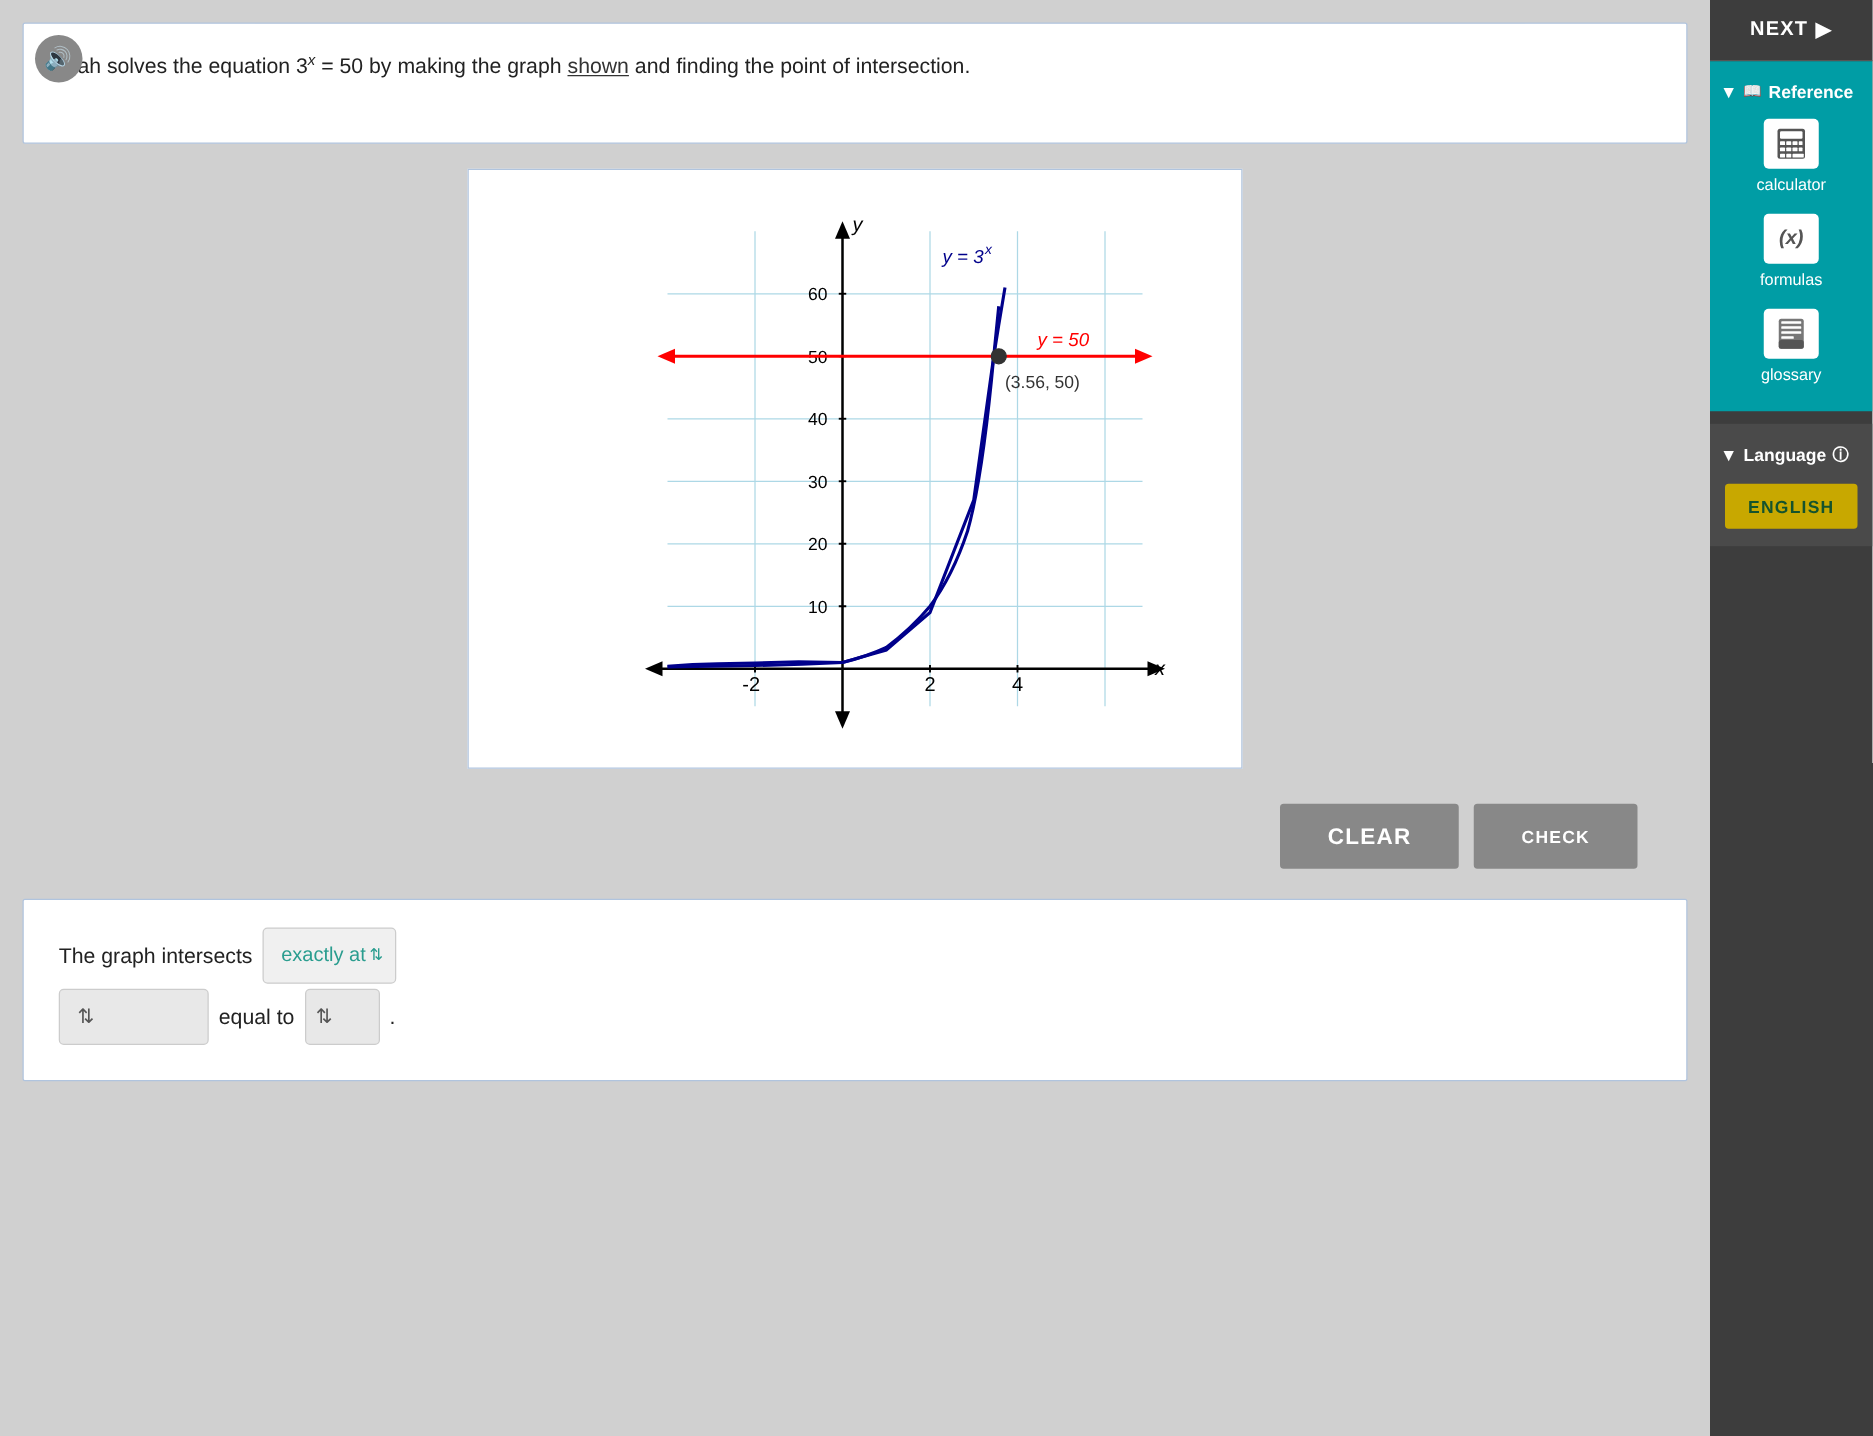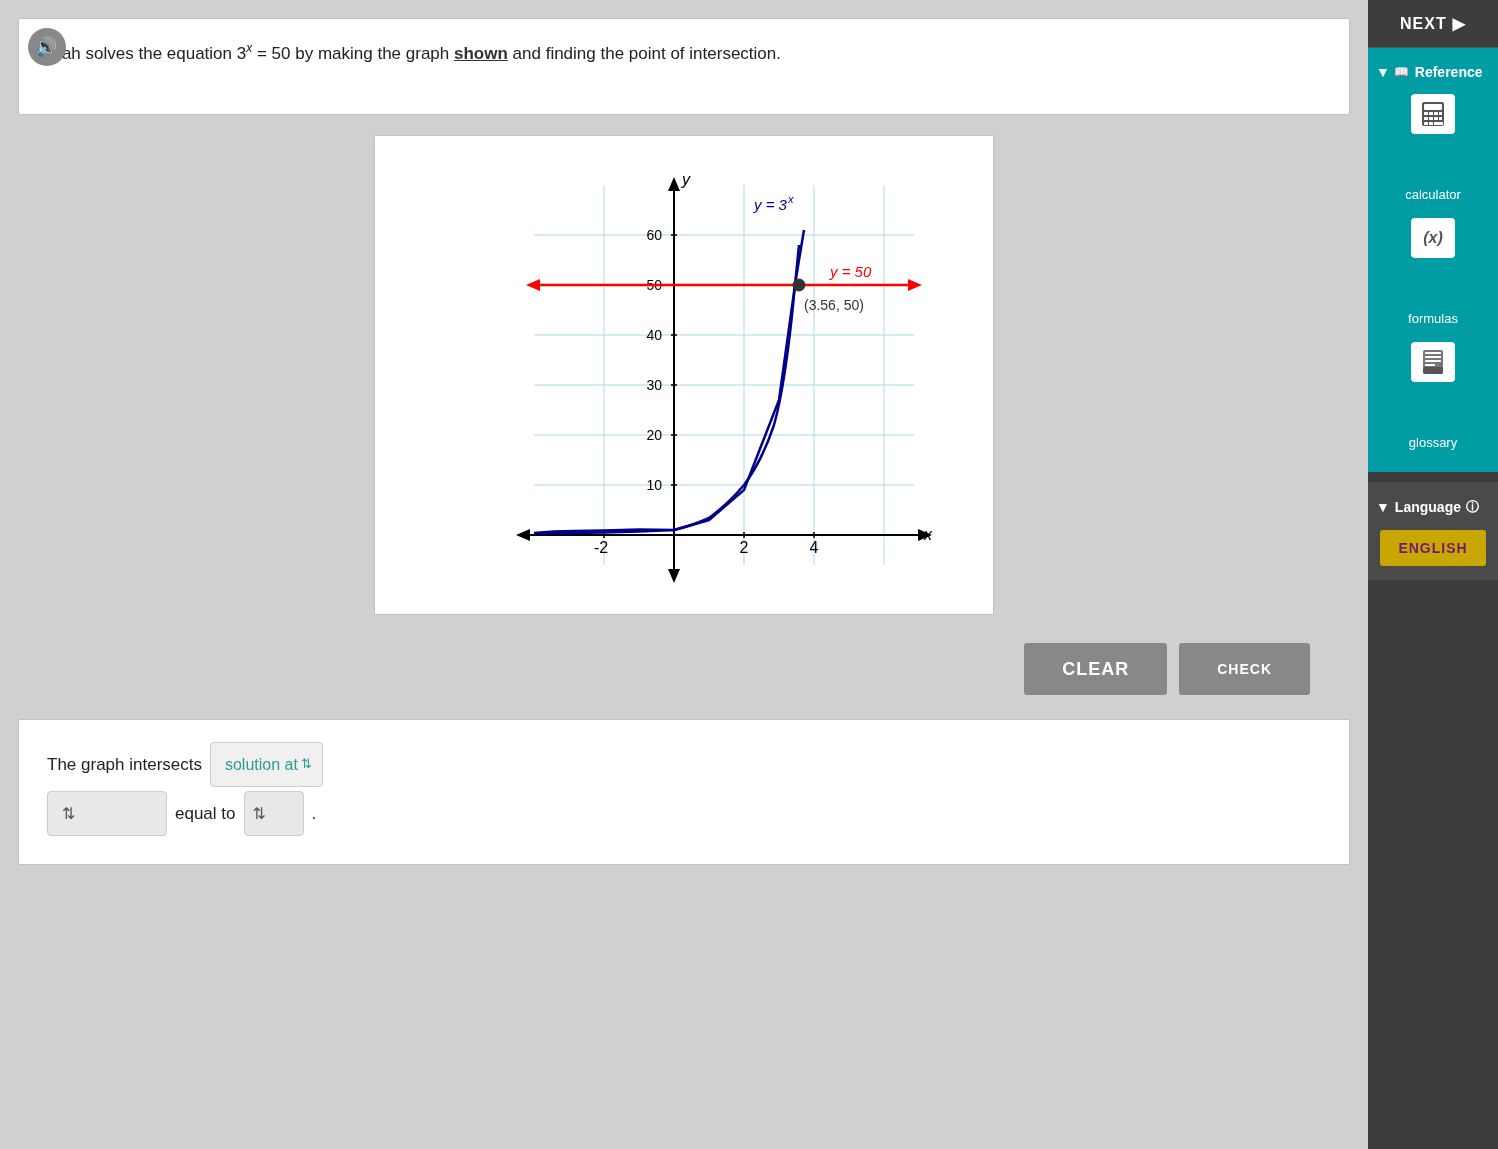--- a/index.html
+++ b/index.html
@@ -29,21 +29,20 @@
       margin: 18px 18px 10px 18px;
       padding: 20px 24px;
       font-size: 17px;
       line-height: 1.6;
       color: #222;
       border-radius: 2px;
     }
     .question-box .underline {
       text-decoration: underline;
       color: #333;
-      font-weight: bold;
     }
 
     
     .graph-container {
       display: flex;
       justify-content: center;
       align-items: center;
       margin: 10px 18px;
     }
     .graph-box {
@@ -217,21 +216,20 @@
     }
     .ref-icon-label {
       display: flex;
       flex-direction: column;
       align-items: center;
       padding: 8px 0;
       color: white;
       font-size: 13px;
       cursor: pointer;
       width: 100%;
-      gap: 48px;
     }
     .ref-icon-box {
       background: white;
       border-radius: 4px;
       width: 44px;
       height: 40px;
       display: flex;
       align-items: center;
       justify-content: center;
       margin-bottom: 5px;
@@ -266,21 +264,21 @@
       align-items: center;
       gap: 5px;
       padding: 6px 8px;
       color: white;
       font-size: 14px;
       font-weight: bold;
       cursor: pointer;
     }
     .english-btn {
       background: #c8a800;
-      color: #701a75;
+      color: #14532d;
       border: none;
       padding: 10px 18px;
       font-size: 14px;
       font-weight: bold;
       cursor: pointer;
       border-radius: 3px;
       margin-top: 8px;
       letter-spacing: 1px;
     }
 
@@ -418,21 +416,21 @@
 
   <div class="buttons-row">
     <button class="btn-clear">CLEAR</button>
     <button class="btn-check">CHECK</button>
   </div>
 
   <div class="statement-box">
     <div class="statement-line1">
       <span>The graph intersects</span>
       <div class="dropdown-inline">
-        <span style="color:#2a9d8f;">solution at</span>
+        <span style="color:#2a9d8f;">exactly at</span>
         <span class="chevron-icon">⇅</span>
       </div>
     </div>
     <div class="statement-line2">
       <div class="dropdown-blank">
         <span>⇅</span>
       </div>
       <span>equal to</span>
       <div class="dropdown-small">
         <span>⇅</span>

